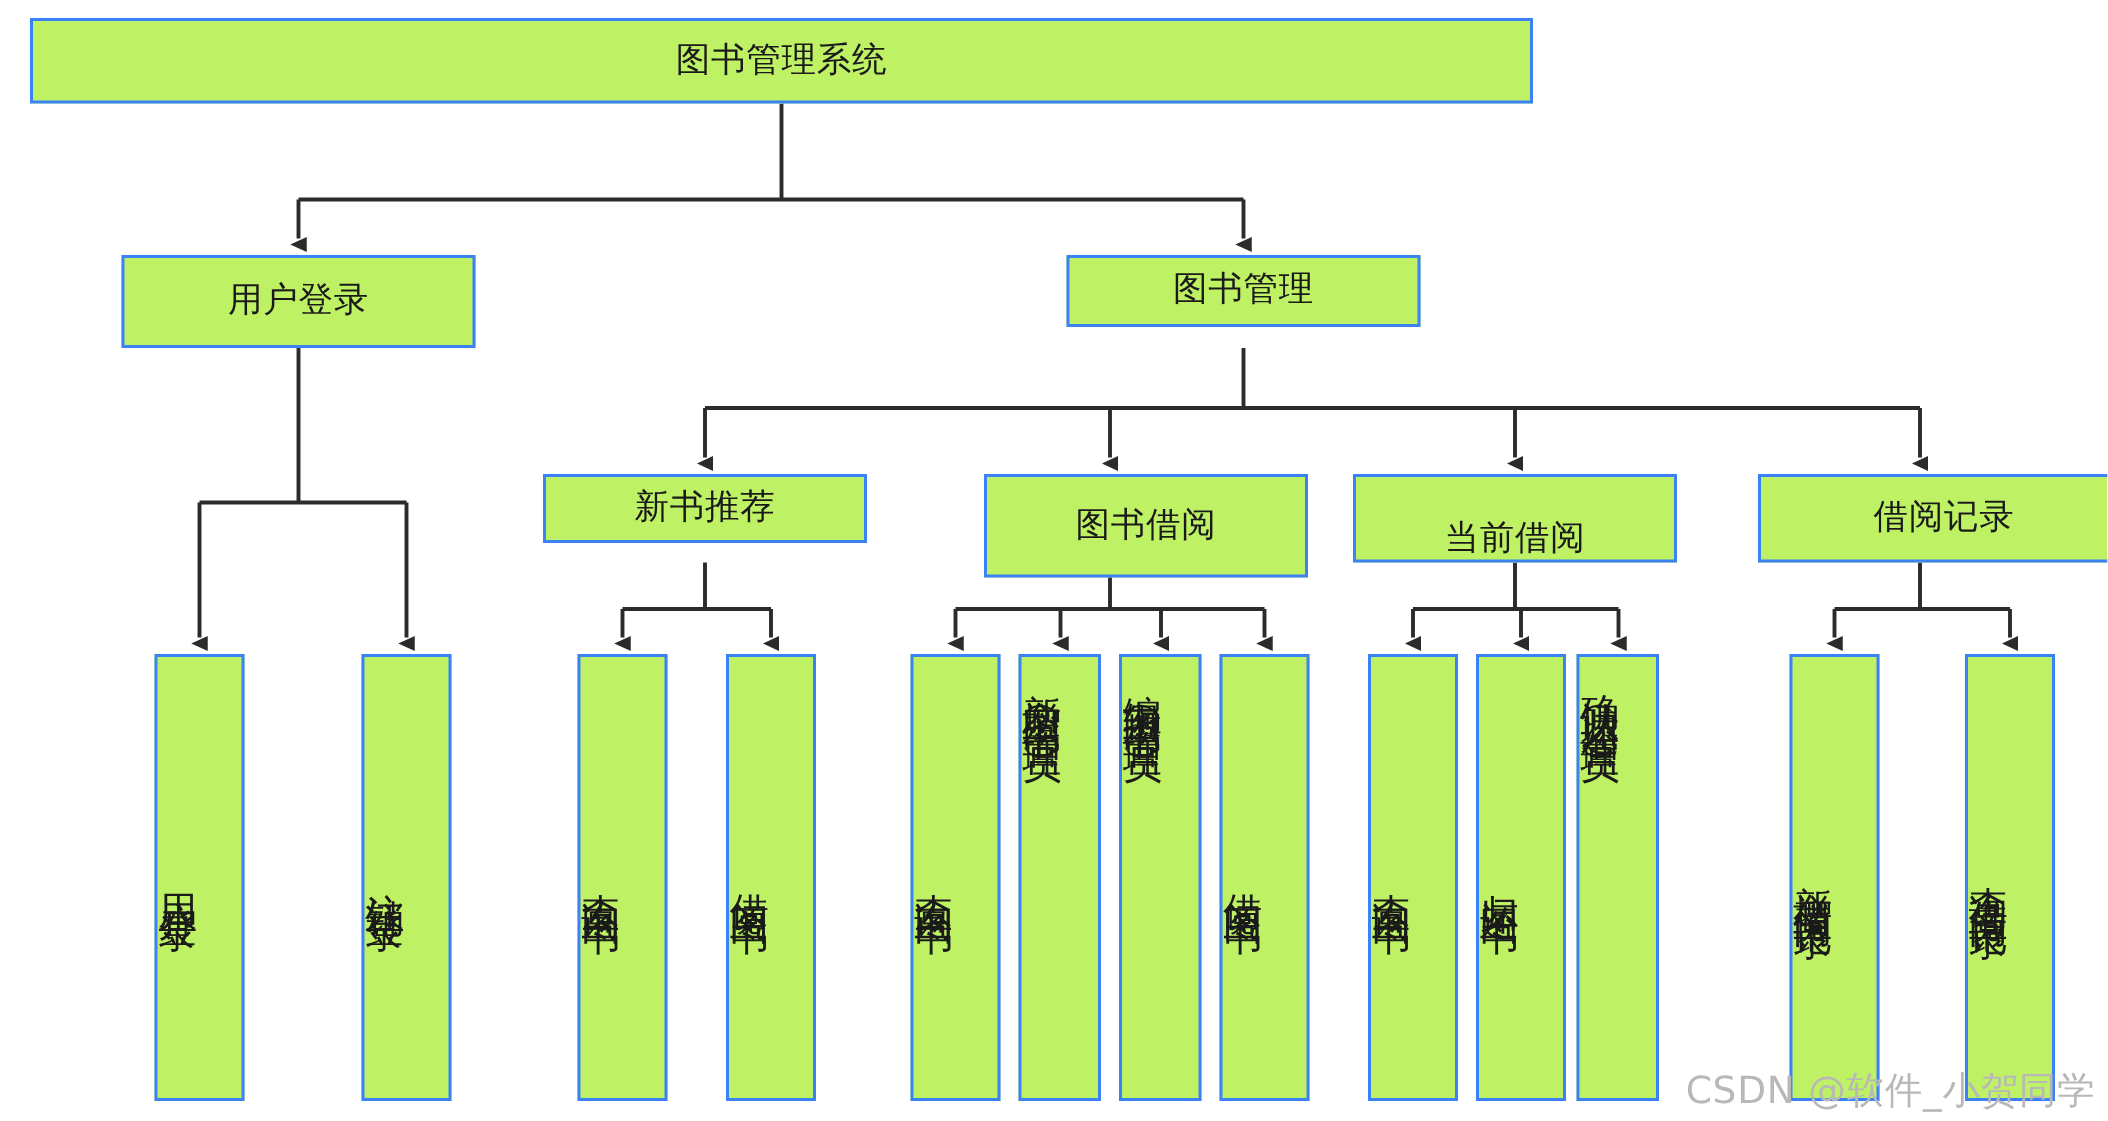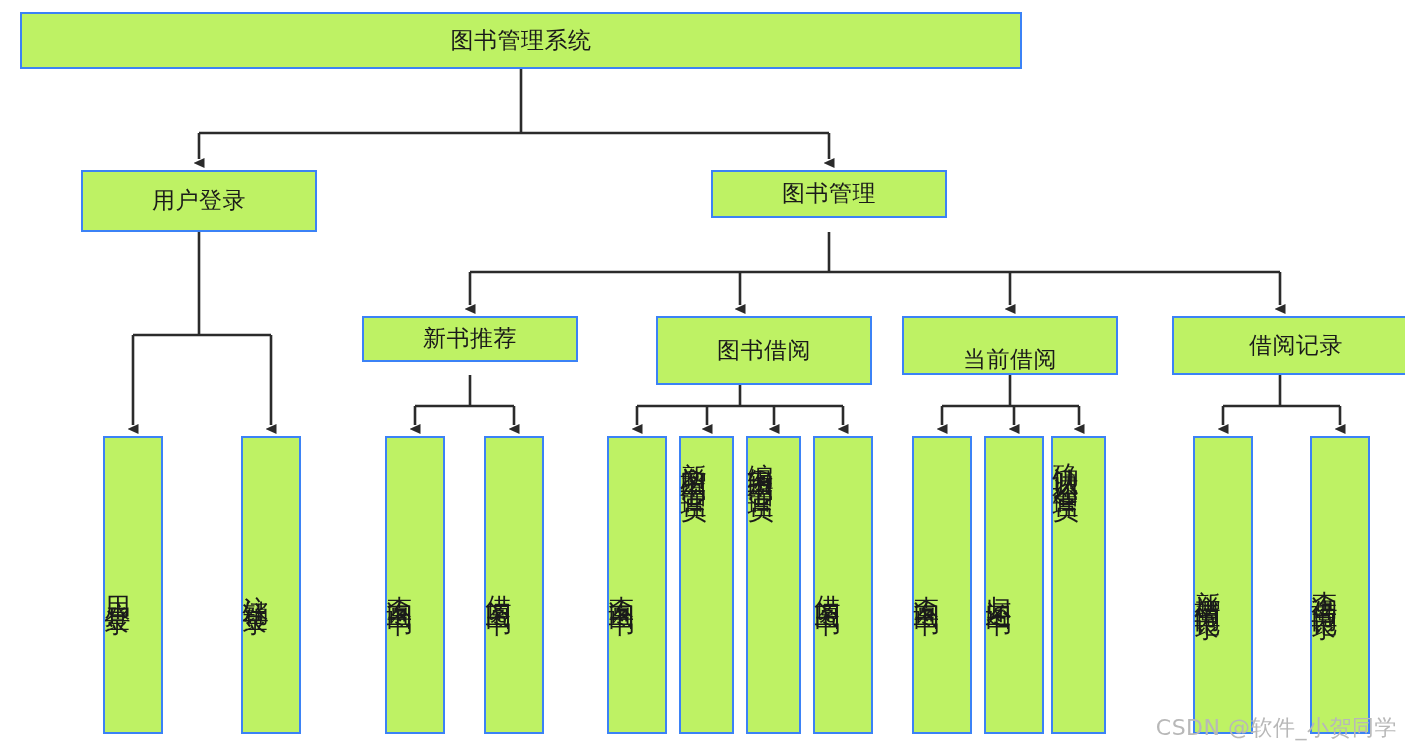--- a/index.html
+++ b/index.html
@@ -67,21 +67,21 @@
   .v-node.top-aligned {
     align-items: flex-start;
   }
   .v-node.top-aligned .node-label {
     margin-top: 4px;
   }
   .watermark {
     position: absolute;
     right: 8px;
     bottom: 4px;
-    font-size: 22px;
+    font-size: 25px;
     color: #b8b8b8;
     z-index: 5;
     white-space: nowrap;
     letter-spacing: 0.5px;
   }
 </style>
 </head>
 <body>
 
 <div id="canvas">

